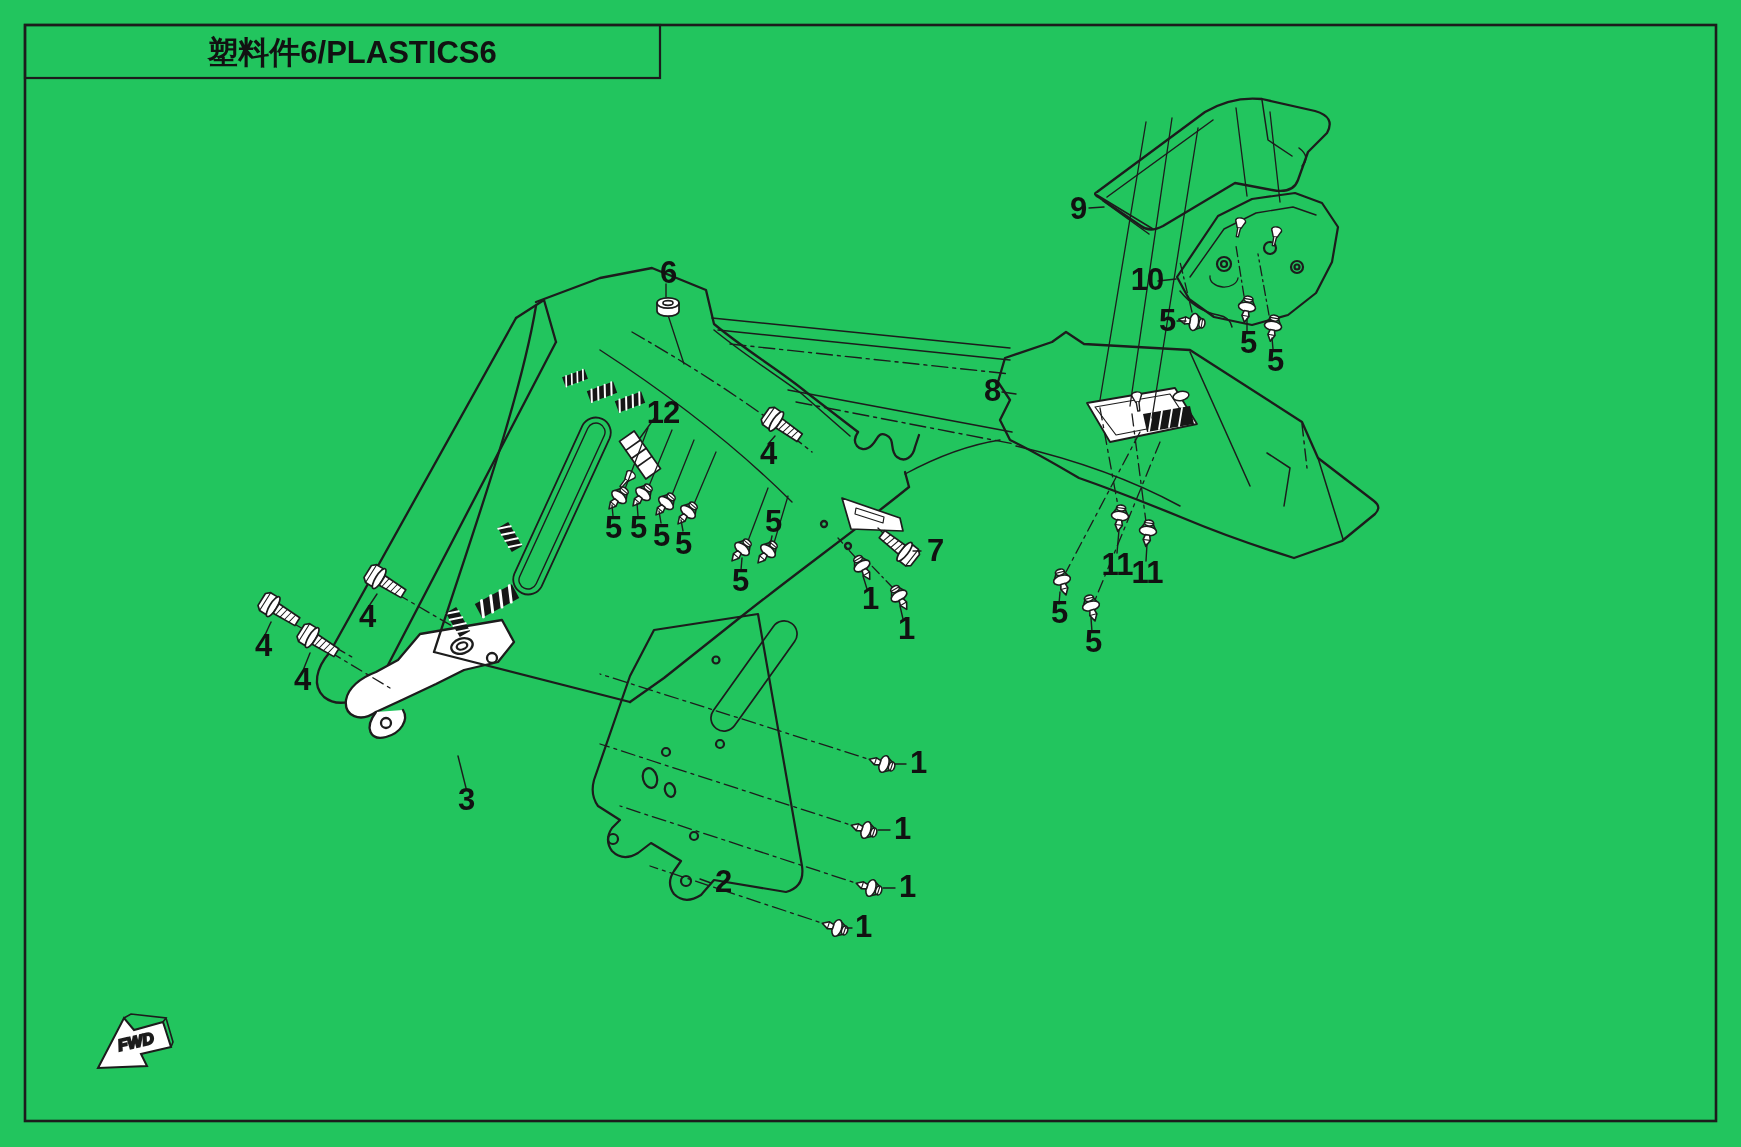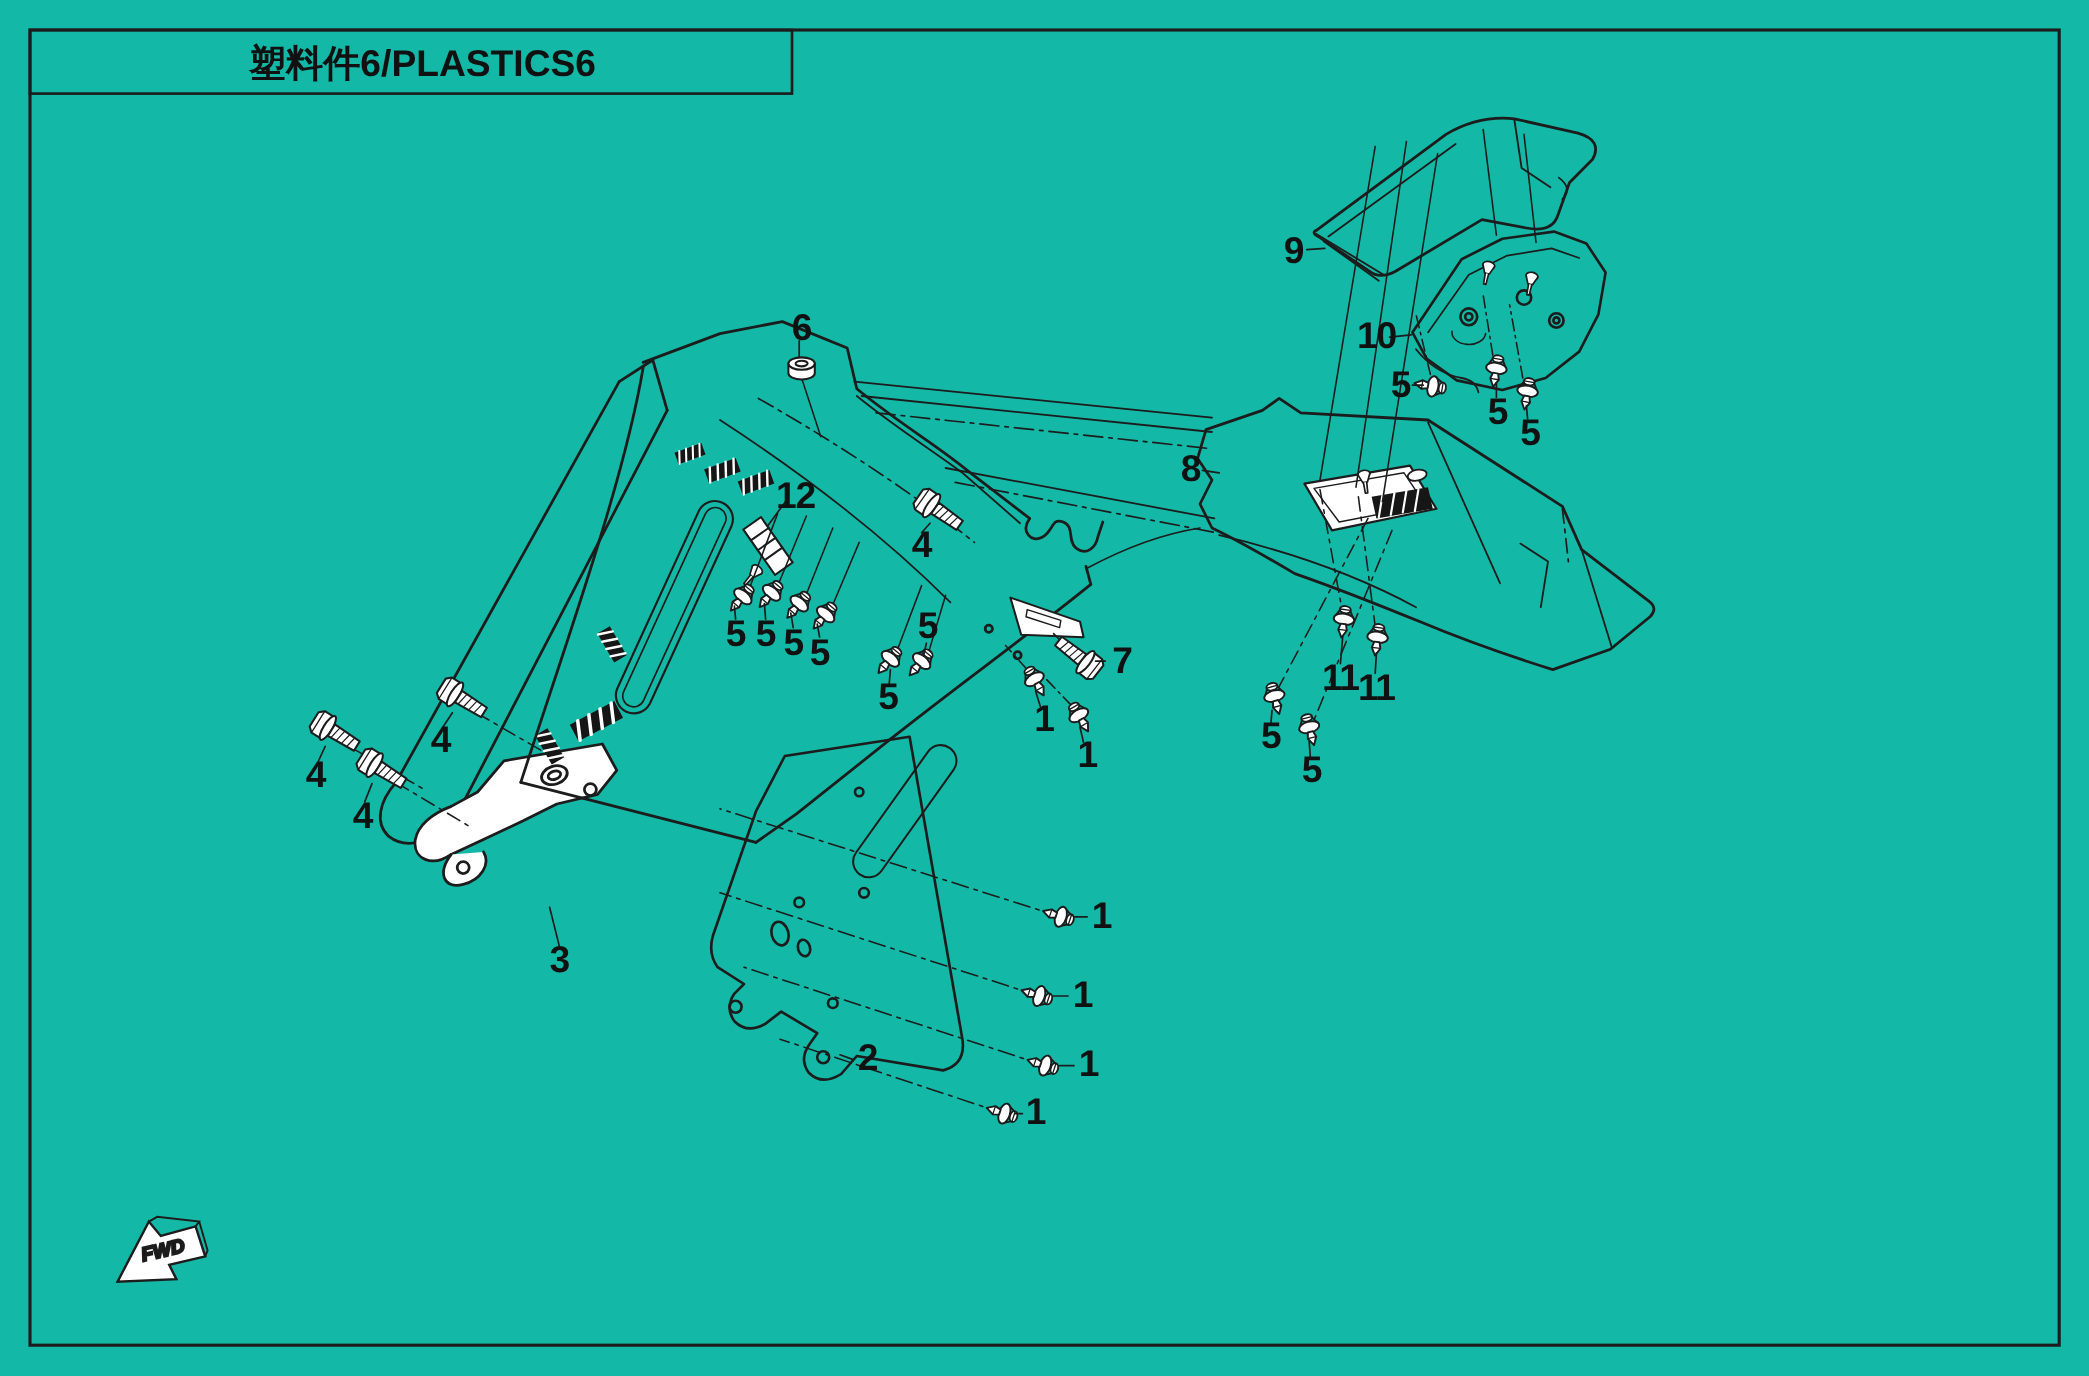--- a/index.html
+++ b/index.html
@@ -1,17 +1,17 @@
 <!DOCTYPE html>
 <html><head>
 <meta charset="utf-8">
 <style>
   html,body{margin:0;padding:0;background:#e8e8e8;}
   .sheet{
-    width:1741px;height:1147px;position:relative;background:#14b8a6;
+    width:1741px;height:1147px;position:relative;background:#22c55e;
     font-family:"Liberation Sans", sans-serif;
   }
   svg{display:block;}
   .callout{
     font-family:"Liberation Sans", sans-serif;
     font-weight:bold;font-size:31px;fill:#111;letter-spacing:-1px;
   }
   .title-text{
     font-family:"Liberation Sans", sans-serif;
     font-weight:bold;font-size:31px;fill:#111;

